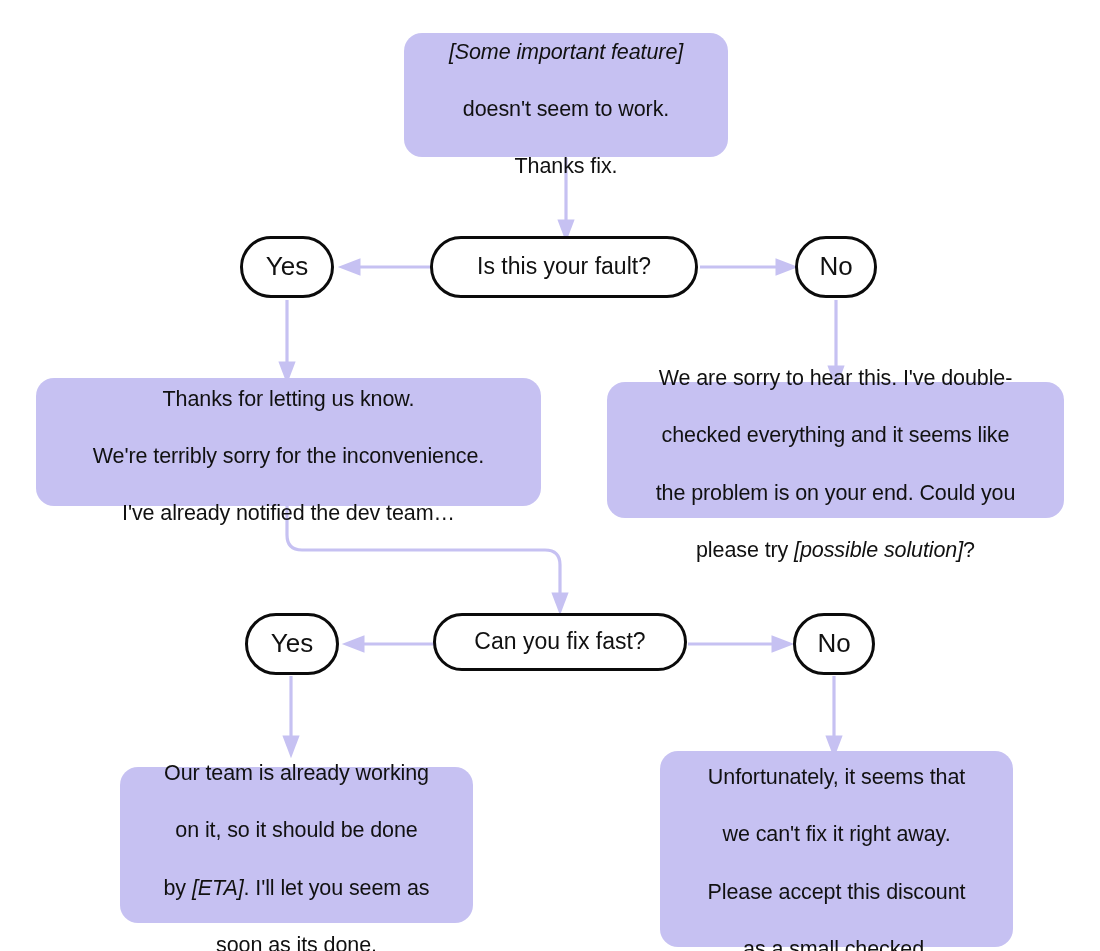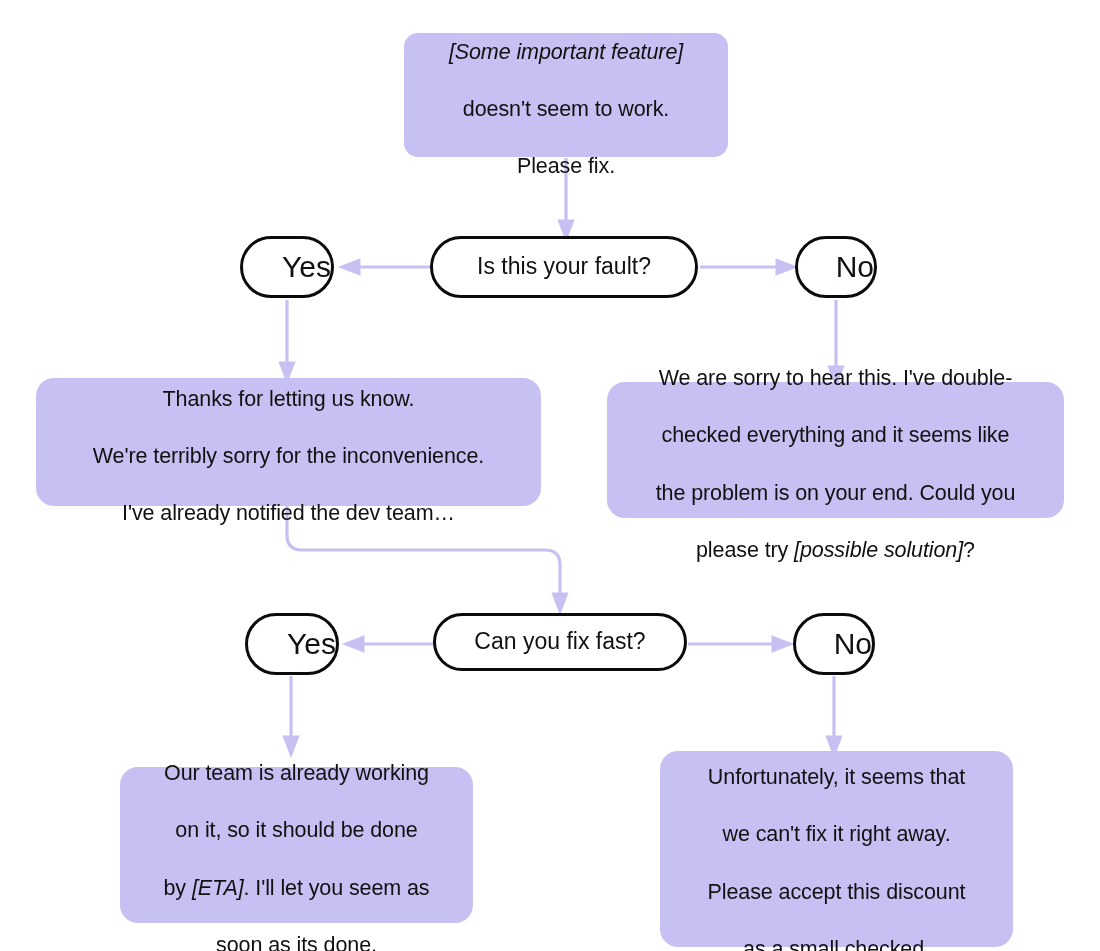--- a/index.html
+++ b/index.html
@@ -51,24 +51,23 @@
     color: #111111;
     font-size: 23px;
     line-height: 1.2;
     white-space: nowrap;
   }
   .answer {
     background: #ffffff;
     border: 3.2px solid #0b0b0b;
     border-radius: 34px;
     color: #111111;
-    font-size: 30px;
+    font-size: 26px;
     line-height: 1.2;
     white-space: nowrap;
-    justify-content: flex-end;
   }
   .msg-box em {
     font-style: italic;
   }
 </style>
 </head>
 <body>
 
 <div id="flowchart-root">
 
@@ -96,25 +95,25 @@
 
     <line x1="434" y1="644" x2="352" y2="644" stroke="#c6c1f2" stroke-width="3.2" marker-end="url(#arrowhead-left)"></line>
 
     <line x1="688" y1="644" x2="784" y2="644" stroke="#c6c1f2" stroke-width="3.2" marker-end="url(#arrowhead)"></line>
 
     <line x1="291" y1="676" x2="291" y2="748" stroke="#c6c1f2" stroke-width="3.2" marker-end="url(#arrowhead)"></line>
 
     <line x1="834" y1="676" x2="834" y2="748" stroke="#c6c1f2" stroke-width="3.2" marker-end="url(#arrowhead)"></line>
   </svg>
 
-  <div class="node msg-box" style="left:404px; top:33px; width:324px; height:124px;border-radius:14px;">
+  <div class="node msg-box" style="left:404px; top:33px; width:324px; height:124px;">
     <span>
       <em>[Some important feature]</em><br>
       <span>doesn't seem to work.</span><br>
-      <span>Please fix.</span>
+      <span>Thanks fix.</span>
     </span>
   </div>
 
   <div class="node decision" style="left:430px; top:236px; width:268px; height:62px;">
     <span>Is this your fault?</span>
   </div>
 
   <div class="node answer" style="left:240px; top:236px; width:94px; height:62px;">
     <span>Yes</span>
   </div>

